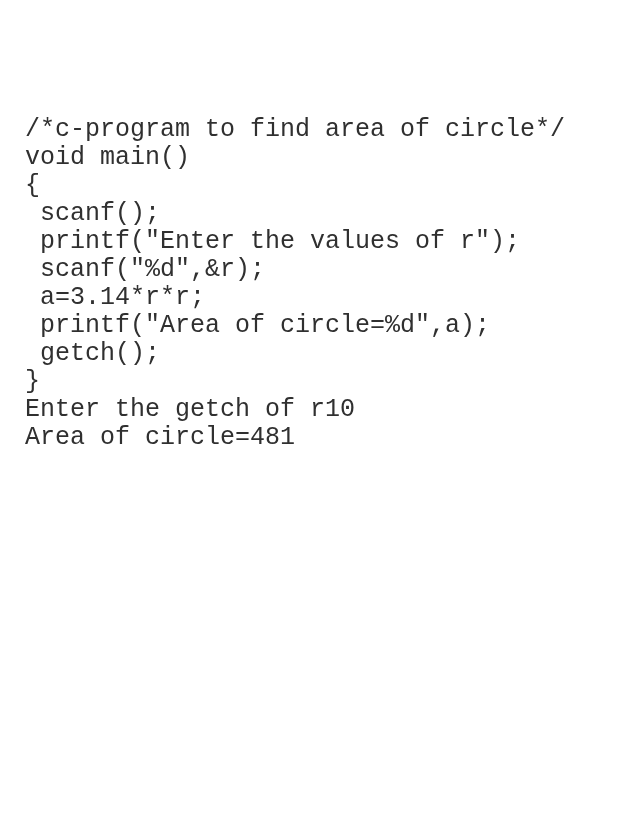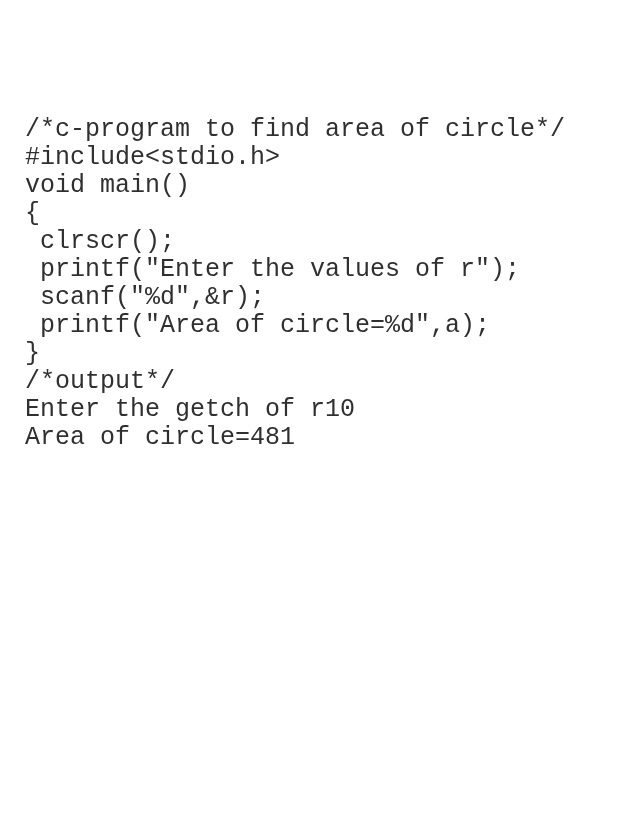--- a/index.html
+++ b/index.html
@@ -38,25 +38,25 @@
     height: 28px;
   }
 </style>
 </head>
 <body>
 
 <div class="page">
   <div class="code-block">
 
   <div class="code-line">/*c-program to find area of circle*/</div>
-      <div class="code-line">#include&lt;stdio.h&gt;</div>
       <div class="code-line">void main()</div>
       <div class="code-line">{</div>
-      <div class="code-line"> clrscr();</div>
+      <div class="code-line"> scanf();</div>
       <div class="code-line"> printf("Enter the values of r");</div>
       <div class="code-line"> scanf("%d",&amp;r);</div>
+      <div class="code-line"> a=3.14*r*r;</div>
       <div class="code-line"> printf("Area of circle=%d",a);</div>
+      <div class="code-line"> getch();</div>
       <div class="code-line">}</div>
-      <div class="code-line">/*output*/</div>
       <div class="code-line">Enter the getch of r10</div>
       <div class="code-line">Area of circle=481</div>
     </div>
 </div>
 
 </body></html>

